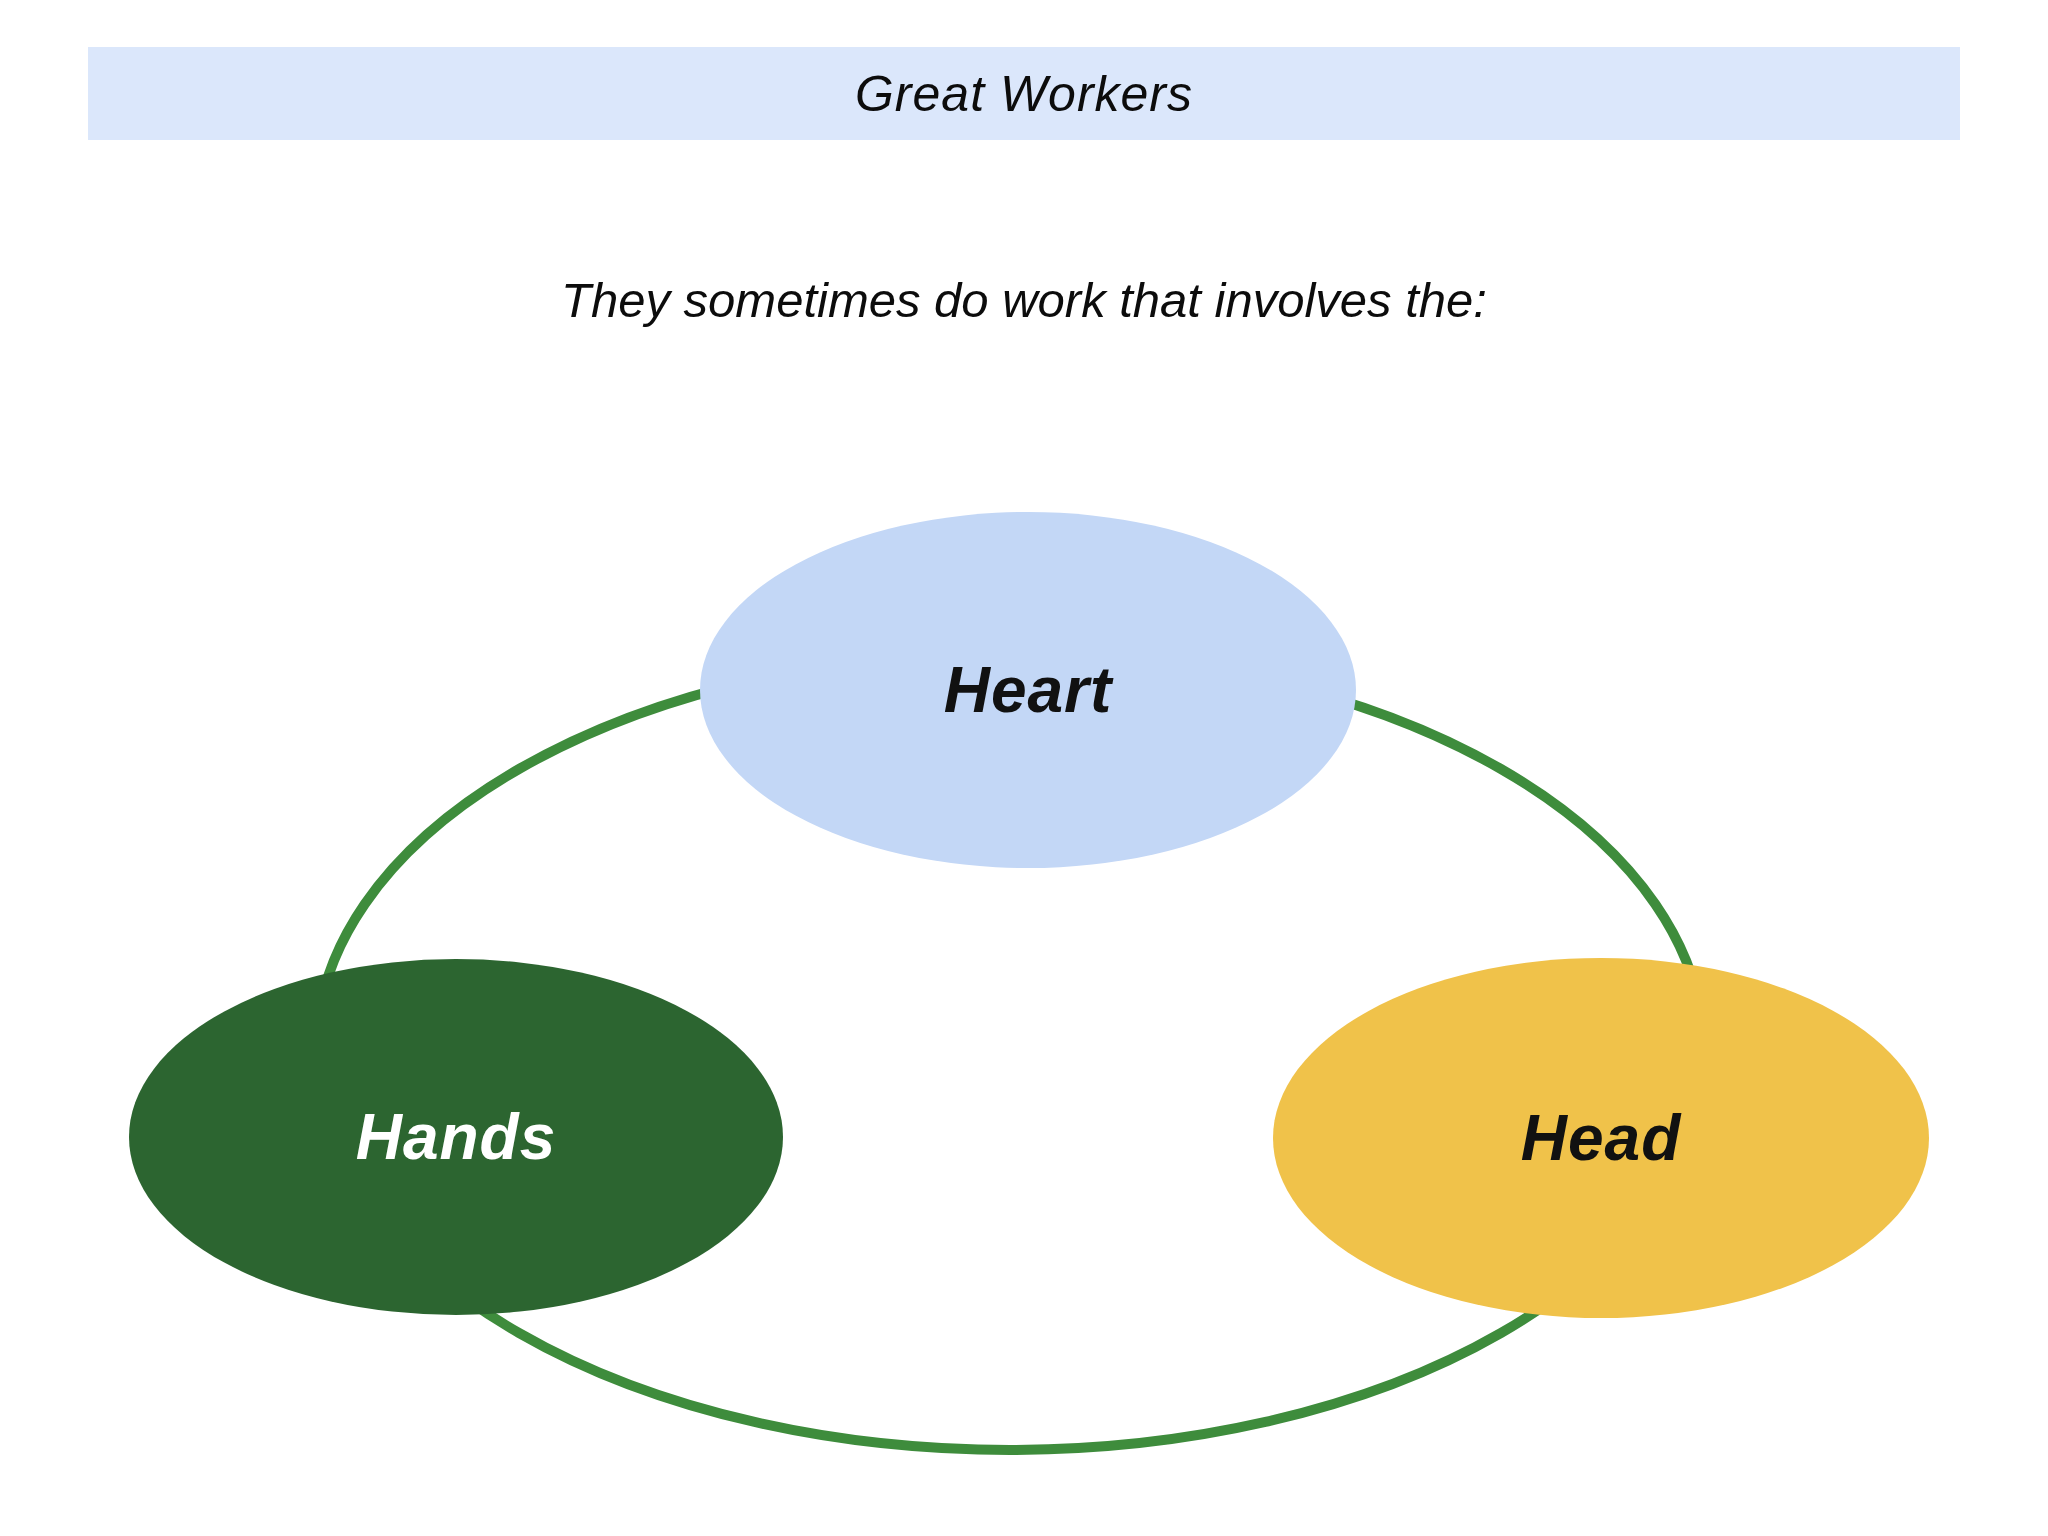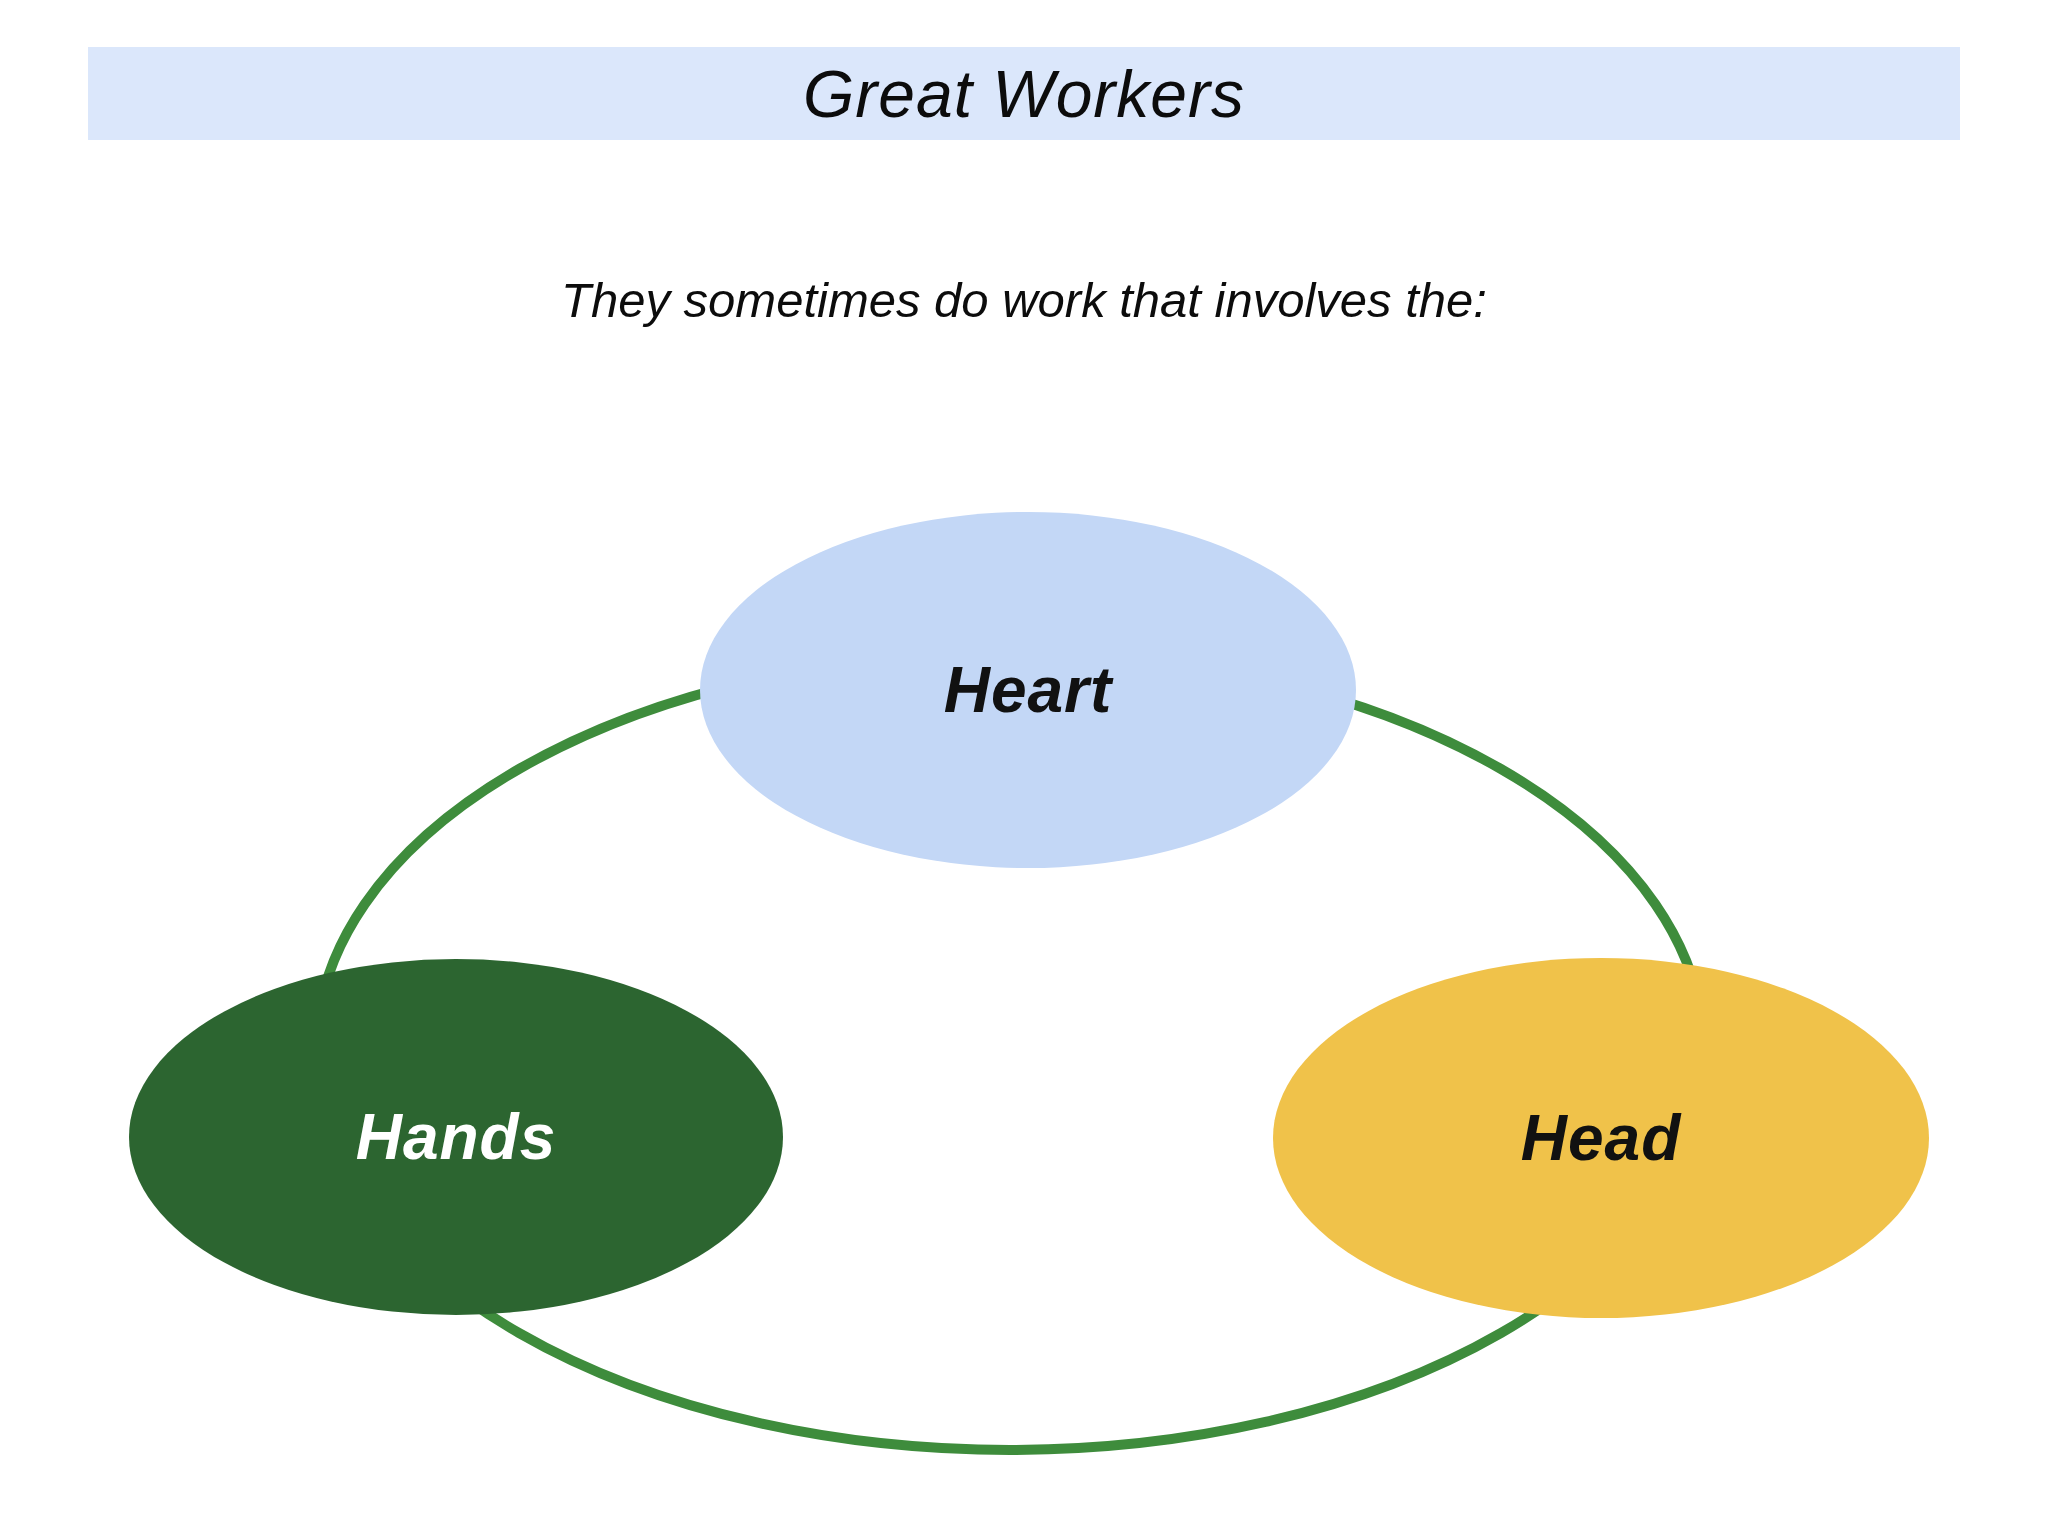--- a/index.html
+++ b/index.html
@@ -22,21 +22,21 @@
     top: 47px;
     width: 1872px;
     height: 93px;
     display: flex;
     align-items: center;
     justify-content: center;
   }
   .banner-title {
     font-style: italic;
     font-weight: 400;
-    font-size: 66px;
+    font-size: 50px;
     letter-spacing: 1px;
     color: #0c0c0c;
     white-space: nowrap;
   }
   .subtitle {
     position: absolute;
     left: 0;
     top: 272px;
     width: 100%;
     text-align: center;

